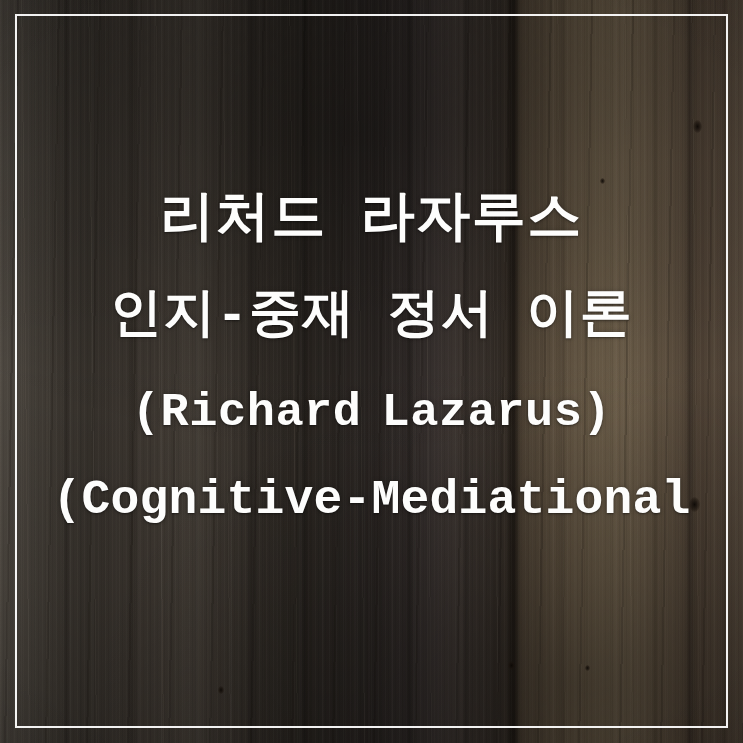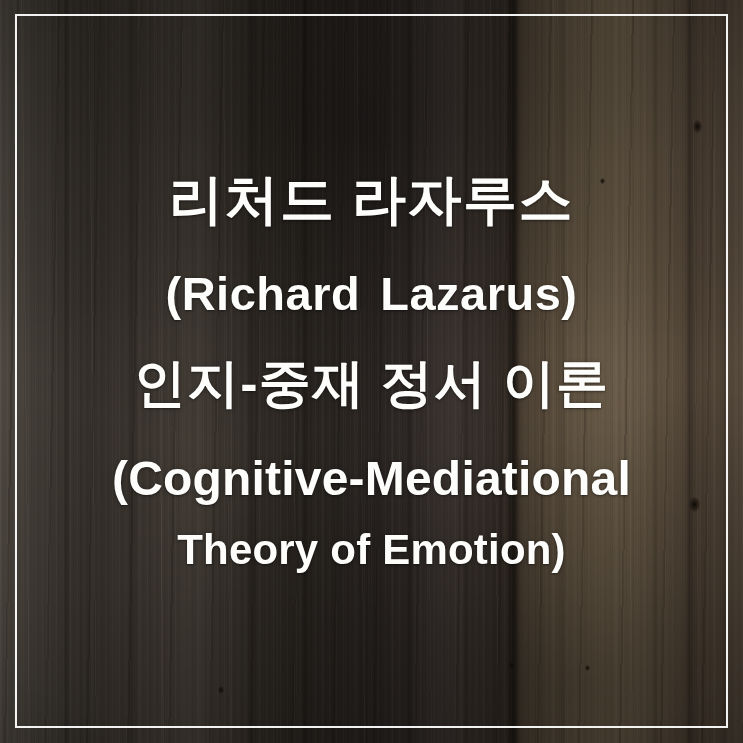--- a/index.html
+++ b/index.html
@@ -7,21 +7,21 @@
     margin: 0;
     padding: 0;
     background: #202020;
   }
 
   .card {
     position: relative;
     width: 743px;
     height: 743px;
     overflow: hidden;
-    font-family: Liberation Sans, sans-serif;
+    font-family: Liberation Mono, monospace;
     -webkit-font-smoothing: antialiased;
   }
 
   
 
   
   .wood-base {
     position: absolute;
     inset: 0;
     background:
@@ -269,22 +269,21 @@
     </div>
 
   <div class="vignette"></div>
 
   <div class="frame"></div>
 
   <div class="text-block">
 
     <div class="line line-kr1">리처드 라자루스</div>
 
+    <div class="line line-kr2">인지-중재 정서 이론</div>
+
     <div class="line line-en1"><span>(Richard</span><span class="gap"></span><span>Lazarus)</span></div>
 
-    <div class="line line-kr2">인지-중재 정서 이론</div>
-
     <div class="line line-en2">(Cognitive-Mediational</div>
 
-    <div class="line line-en3">Theory of Emotion)</div>
 
   </div>
 </div>
 
 </body></html>

